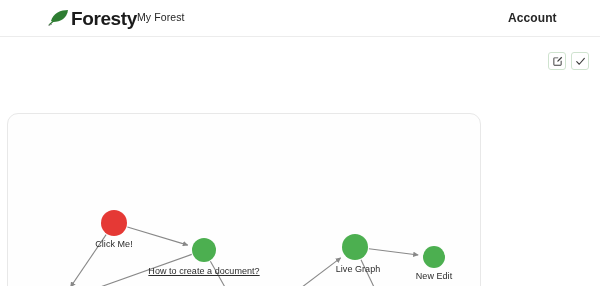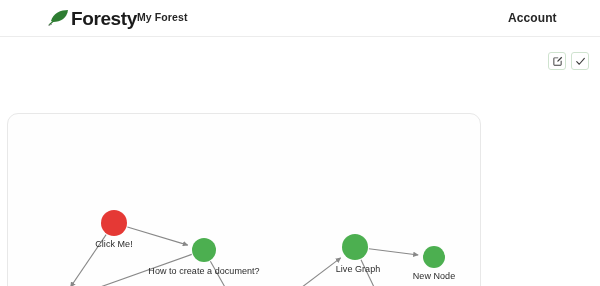--- a/index.html
+++ b/index.html
@@ -44,21 +44,21 @@
     font-weight: 700;
     letter-spacing: -0.4px;
     color: #1b1b1b;
     position: relative;
     top: 1px;
   }
   .nav-myforest {
     position: absolute;
     left: 137px; top: 11px;
     font-size: 10.5px;
-    font-weight: 700;
+    font-weight: 400;
     color: #262626;
     letter-spacing: 0.1px;
   }
   .nav-account {
     position: absolute;
     left: 508px; top: 11px;
     font-size: 12px;
     font-weight: 700;
     color: #262626;
     letter-spacing: 0.1px;
@@ -188,21 +188,21 @@
         <circle cx="53" cy="187" r="12" fill="#6b3fe4" style="cursor: pointer;"></circle>
         <circle cx="240" cy="214" r="12" fill="#2196f3" style="cursor: pointer;"></circle>
         <circle cx="347" cy="133" r="13" fill="#4caf50" style="cursor: pointer;"></circle>
         <circle cx="426" cy="143" r="11" fill="#4caf50" style="cursor: pointer;"></circle>
         <circle cx="393" cy="230" r="12" fill="#f5b312" style="cursor: pointer;"></circle>
       </g>
   </svg>
 
   <div id="label-layer">
       <div class="node-label" style="left: 106px; top: 125px;">Click Me!</div>
-      <div class="node-label" style="left: 196px; top: 152px;">How to create a document?</div>
+      <div class="node-label" style="left: 196px; top: 152px; text-decoration: underline;">How to create a document?</div>
       <div class="node-label" style="left: 350px; top: 150px;">Live Graph</div>
-      <div class="node-label" style="left: 426px; top: 157px;">New Node</div>
+      <div class="node-label" style="left: 426px; top: 157px;">New Edit</div>
     </div>
 
   <svg class="cursor" id="mouse-cursor" viewBox="0 0 11 15" style="left: 404px; top: 194px;">
     <path d="M1 1 L1 12.5 L3.7 9.9 L5.6 13.9 L7.3 13.1 L5.4 9.2 L9 9.2 Z" fill="#1a1a1a" stroke="#ffffff" stroke-width="0.7"></path>
   </svg>
 </div>
 
 </body></html>

